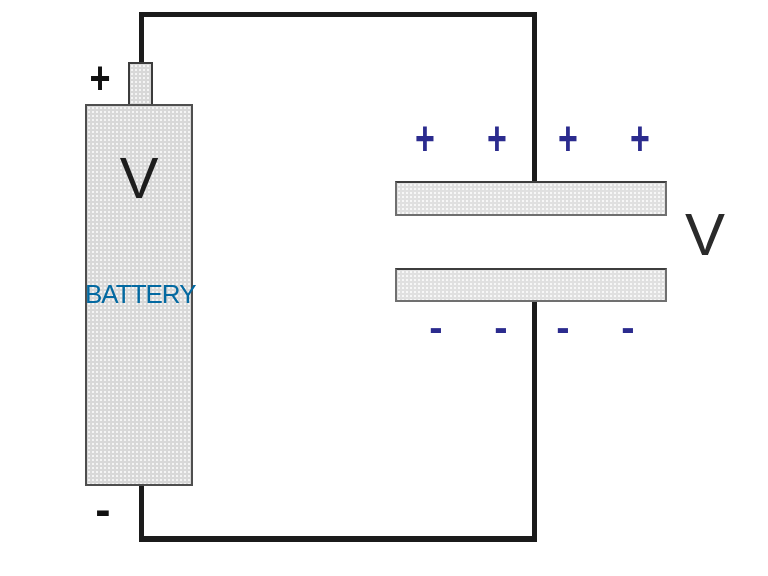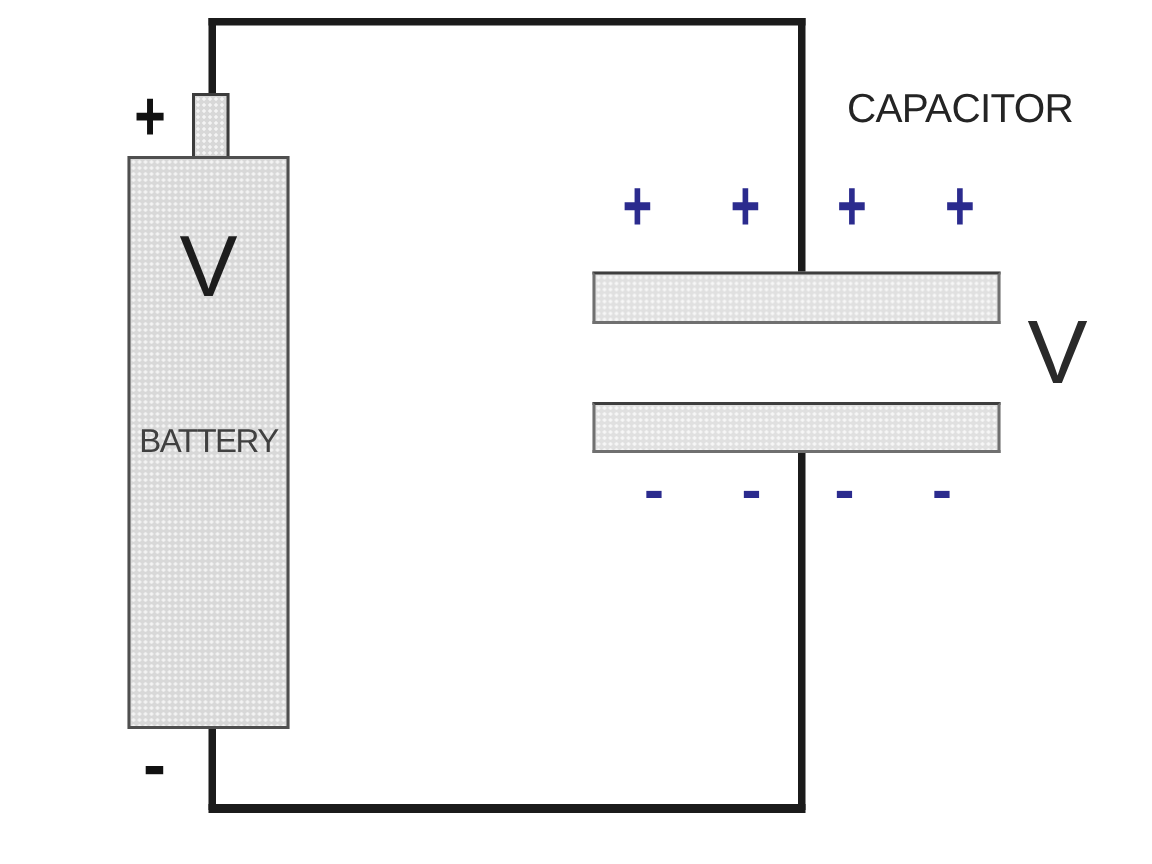--- a/index.html
+++ b/index.html
@@ -67,21 +67,21 @@
     text-align: center;
     font-size: 58px; font-weight: 400; color: #1d1d1d;
     line-height: 58px;
     z-index: 3;
   }
   .battery-name {
     position: absolute;
     left: 85px; top: 280px;
     width: 108px;
     text-align: center;
-    font-size: 22px; font-weight: 400; color: #404040;
+    font-size: 26px; font-weight: 400; color: #0369a1;
     letter-spacing: -1px;
     line-height: 28px;
     z-index: 3;
   }
   .battery-minus {
     position: absolute;
     left: 90px; top: 496px;
     width: 26px; height: 26px;
     display: flex; align-items: center; justify-content: center;
     font-size: 46px; font-weight: bold; color: #111111;
@@ -163,21 +163,20 @@
   <div class="wire wire-left-bot"></div>
   <div class="wire wire-right-bot"></div>
 
   <div class="battery-terminal textured"></div>
   <div class="battery-body textured"></div>
   <span class="battery-plus">+</span>
   <span class="battery-v">V</span>
   <span class="battery-name">BATTERY</span>
   <span class="battery-minus">-</span>
 
-  <span class="cap-title">CAPACITOR</span>
 
   <div class="plate plate-top"></div>
   <div class="plate plate-bottom"></div>
 
   <span class="charge plus plus-1">+</span>
   <span class="charge plus plus-2">+</span>
   <span class="charge plus plus-3">+</span>
   <span class="charge plus plus-4">+</span>
 
   <span class="charge minus minus-1">-</span>

